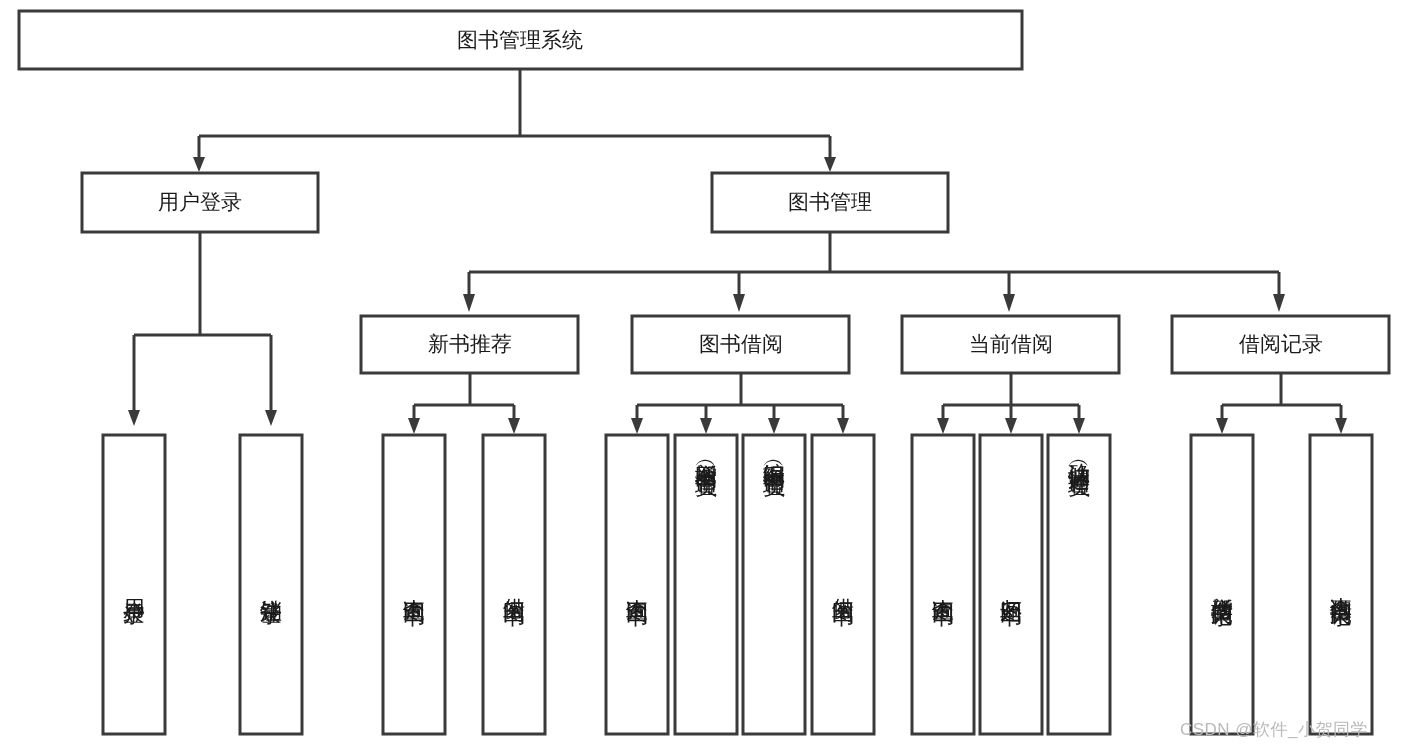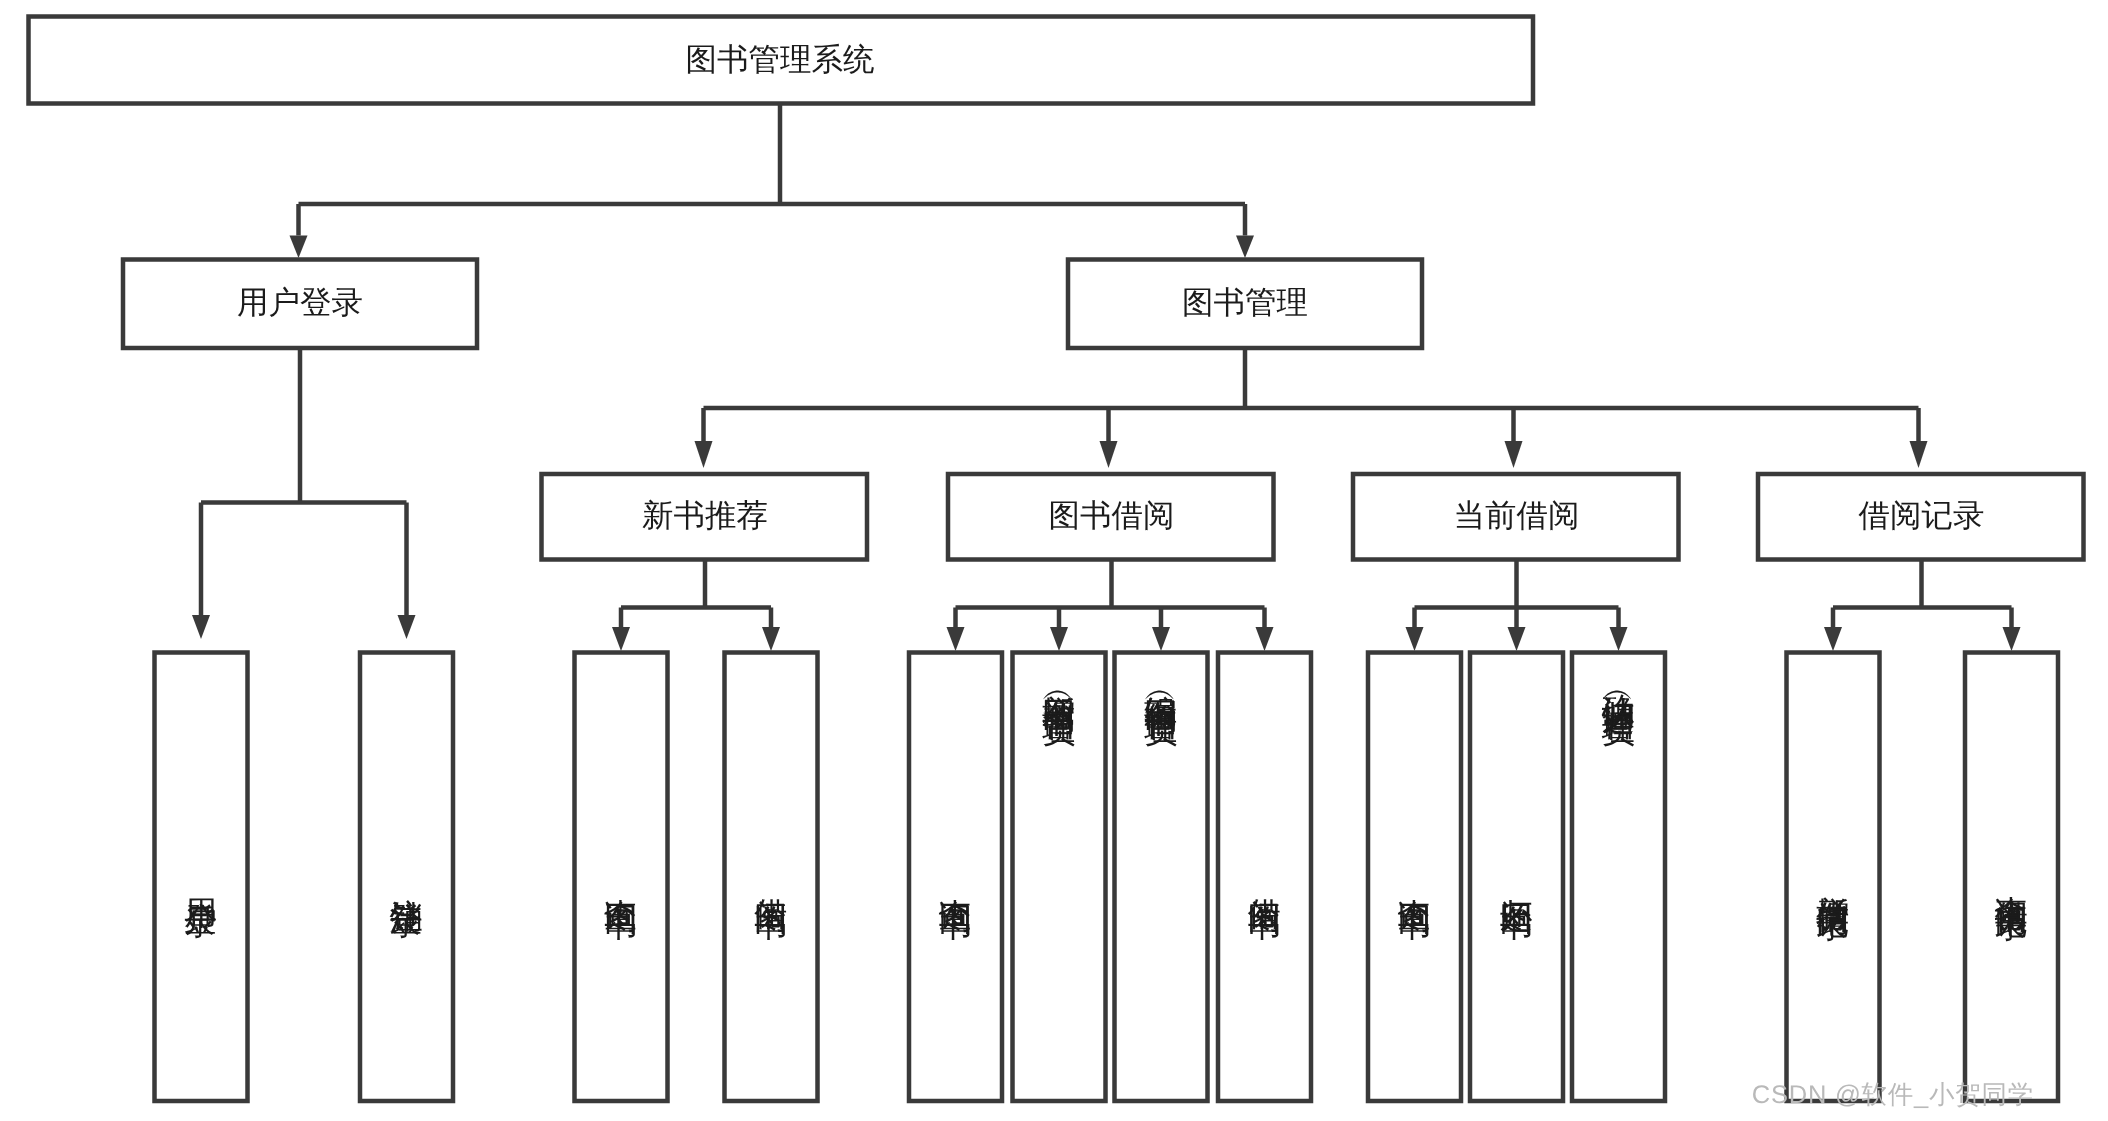--- a/index.html
+++ b/index.html
@@ -11,20 +11,21 @@
     width: 1405px;
     height: 747px;
     font-family: "Liberation Sans", "DejaVu Sans", sans-serif;
     overflow: hidden;
     position: relative;
   }
   #diagram-root {
     position: relative;
     width: 1366px;
     height: 747px;
+    padding-left: 12px;
   }
   svg.flow {
     position: absolute;
     left: 0;
     top: 0;
     width: 1405px;
     height: 747px;
     display: block;
   }
   .node-box {

